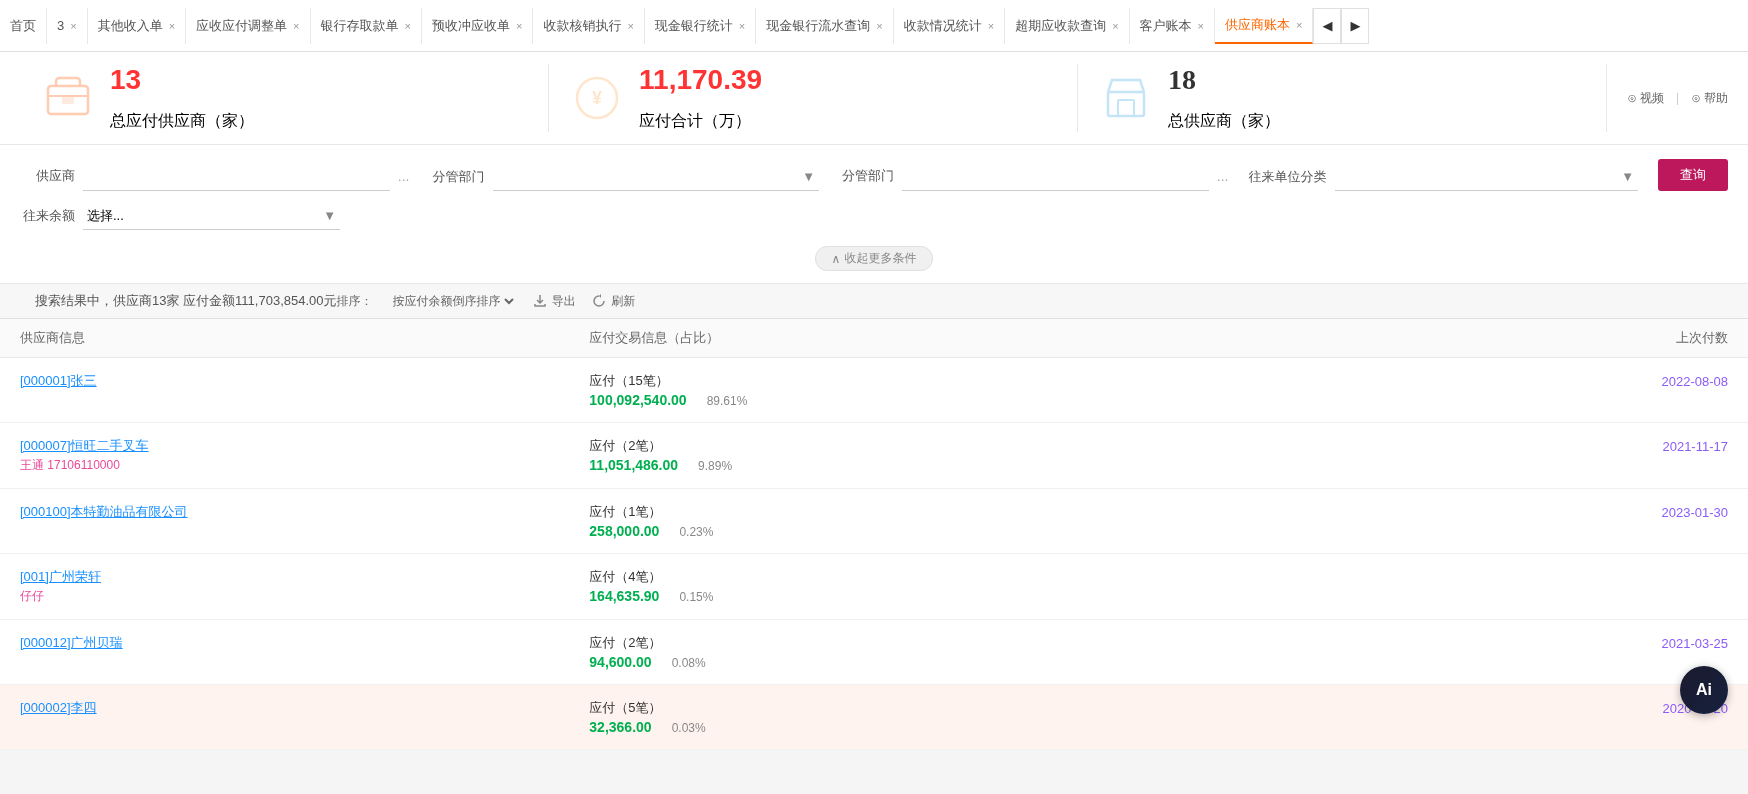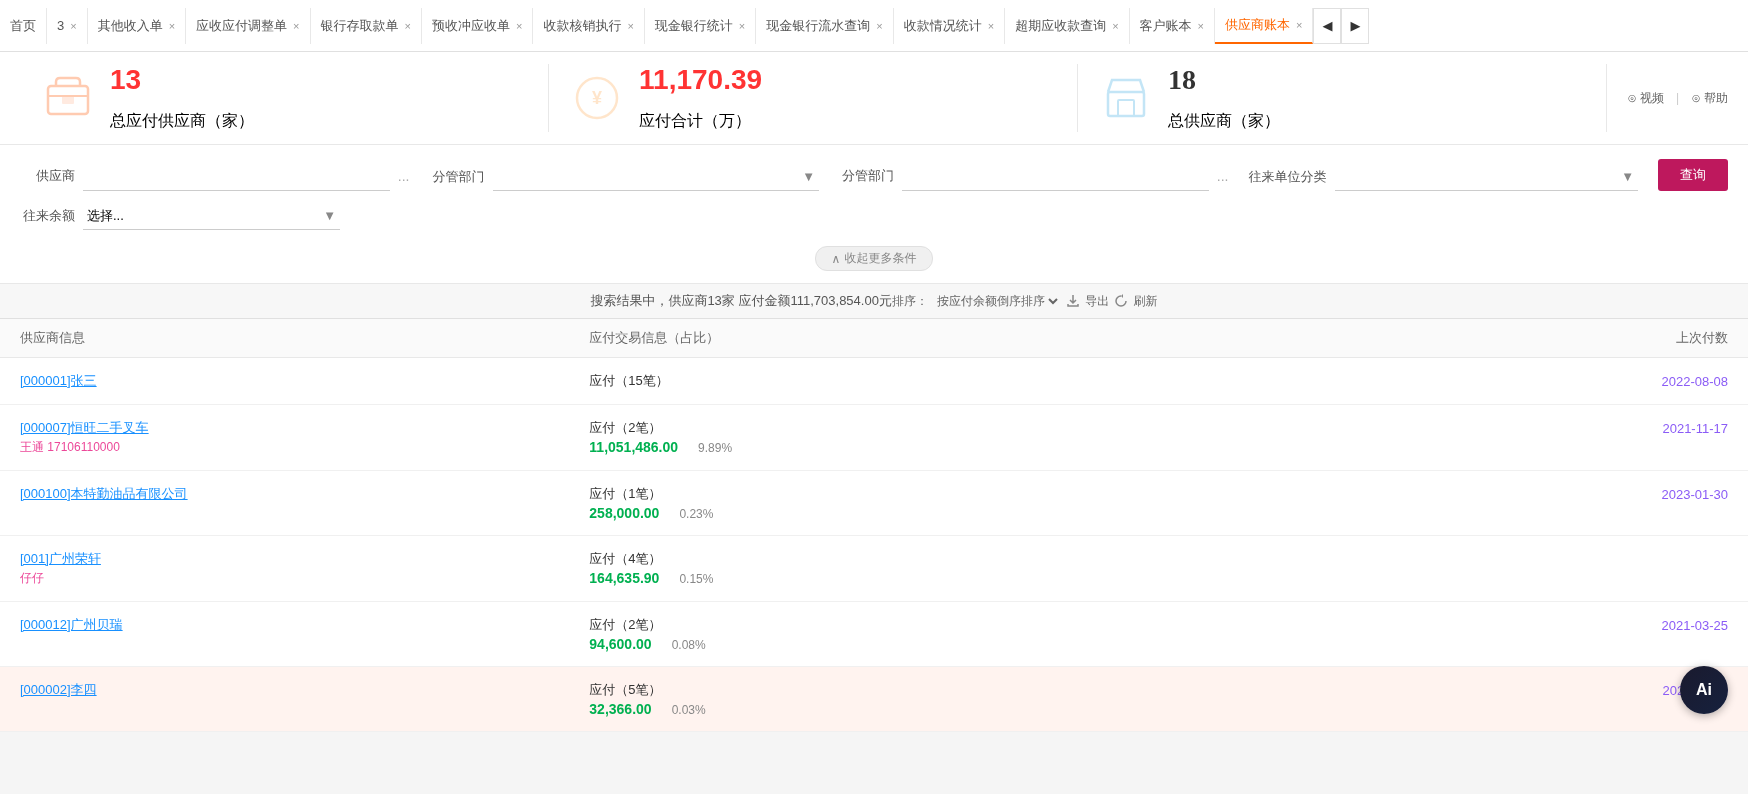--- a/index.html
+++ b/index.html
@@ -137,29 +137,29 @@
       padding: 3px 16px;
       border-radius: 12px;
     }
 
     
     .result-bar {
       background: #f7f7f7;
       padding: 8px 35px;
       display: flex;
       align-items: center;
-      justify-content: center;
+      justify-content: flex-start;
       border-bottom: 1px solid #e0e0e0;
       font-size: 13px;
       color: #555;
     }
     .result-actions {
       display: flex;
       align-items: center;
-      gap: 5px;
+      gap: 16px;
       font-size: 12px;
       color: #666;
     }
     .result-actions span { cursor: pointer; }
     .sort-select {
       border: none;
       background: transparent;
       font-size: 12px;
       color: #666;
       cursor: pointer;
@@ -414,20 +414,24 @@
     <div class="col-transaction">应付交易信息（占比）</div>
     <div class="col-last-payment">上次付数</div>
   </div>
 
   <div class="table-row">
     <div class="col-supplier">
       <a class="supplier-link">[000001]张三</a>
     </div>
     <div class="col-transaction transaction-info">
       <div class="trans-label">应付（15笔）</div>
+      <div class="trans-row">
+        <span class="trans-amount green">100,092,540.00</span>
+        <span class="trans-percent">89.61%</span>
+      </div>
     </div>
     <div class="col-last-payment last-payment">2022-08-08</div>
   </div>
 
   <div class="table-row">
     <div class="col-supplier">
       <a class="supplier-link">[000007]恒旺二手叉车</a>
       <div class="supplier-sub">王通  17106110000</div>
     </div>
     <div class="col-transaction transaction-info">

